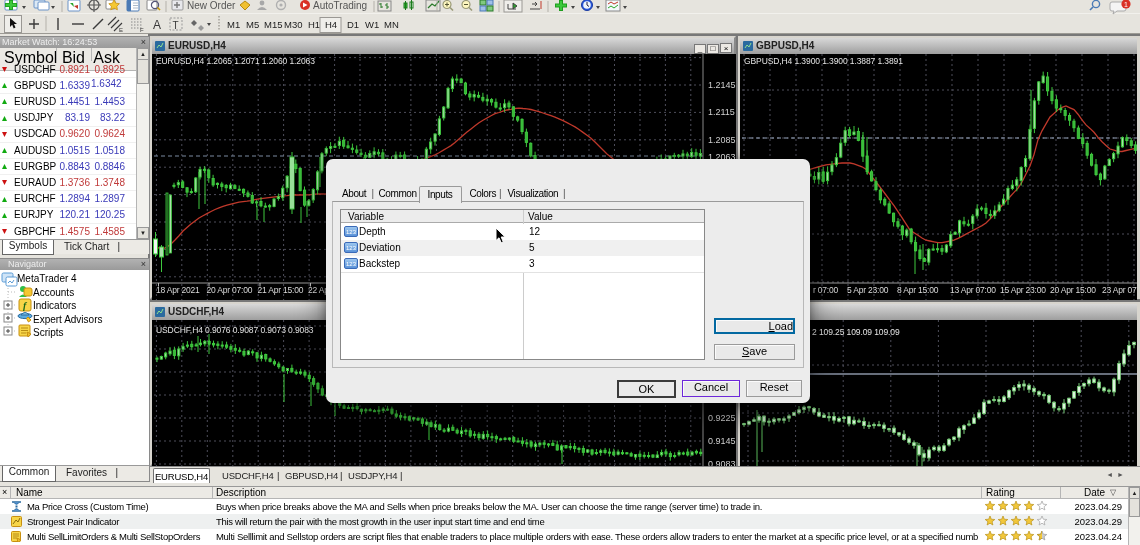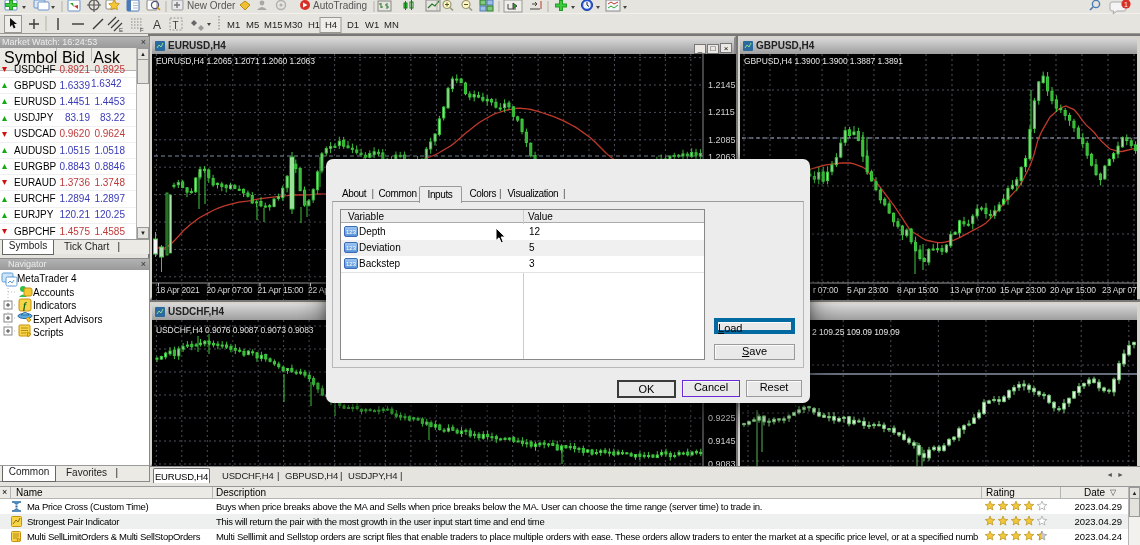--- a/index.html
+++ b/index.html
@@ -1393,20 +1393,20 @@
         <span style="position:absolute;left:188px;top:1.5px">5</span>
       </div>
 <div style="position:absolute;left:0;top:45.5px;width:363px;border-top:1px solid #e2e2e2"></div>
 <div style="position:absolute;left:0;top:46px;width:363px;height:16px;background:#fff;font-size:10px">
         <span style="position:absolute;left:3px;top:2px;width:14px;height:11px;background:linear-gradient(#9cc6ee,#5a92d8);border:1px solid #3a6ab8;border-radius:2px;color:#fff;font-size:6px;text-align:center;line-height:10px">123</span>
         <span style="position:absolute;left:18px;top:1.5px">Backstep</span>
         <span style="position:absolute;left:188px;top:1.5px">3</span>
       </div>
 <div style="position:absolute;left:0;top:61.5px;width:363px;border-top:1px solid #e2e2e2"></div>
 </div>
-<div class="abs" style="left:388px;top:159px;width:81px;height:16px;background:#e9e9e9;border:4px solid #0369a1;box-shadow:inset 1px 1px 0 #fbfbfb;font-size:11px;text-align:left;line-height:12px;color:#000;z-index:2"><u>L</u>oad</div>
+<div class="abs" style="left:388px;top:159px;width:81px;height:16px;background:#e9e9e9;border:2px solid #0369a1;box-shadow:inset 1px 1px 0 #fbfbfb;font-size:11px;text-align:right;line-height:12px;color:#000;z-index:2"><u>L</u>oad</div>
 <div class="abs" style="left:388px;top:185px;width:81px;height:16px;background:#e9e9e9;border:1px solid #9a9a9a;box-shadow:inset 1px 1px 0 #fbfbfb;font-size:11px;text-align:center;line-height:12px;color:#000;z-index:2"><u>S</u>ave</div>
 <div class="abs" style="left:291px;top:221px;width:59px;height:18px;background:#e9e9e9;border:2px solid #3a3a3a;font-size:11px;text-align:center;line-height:14px;color:#000;z-index:2">OK</div>
 <div class="abs" style="left:356px;top:221px;width:58px;height:17px;background:#e9e9e9;border:1px solid #6d28d9;box-shadow:inset 1px 1px 0 #fbfbfb;font-size:11px;text-align:center;line-height:13px;color:#000;z-index:2">Cancel</div>
 <div class="abs" style="left:420px;top:221px;width:56px;height:17px;background:#e9e9e9;border:1px solid #9a9a9a;box-shadow:inset 1px 1px 0 #fbfbfb;font-size:11px;text-align:center;line-height:13px;color:#000;z-index:2">Reset</div>
 <svg class="abs" style="left:169px;top:68px;z-index:4" width="12" height="18">
       <path d="M1,1 L1,13.5 L4,10.8 L6.2,15.8 L8.3,14.9 L6.2,10 L10.2,10 Z" fill="#000" stroke="#fff" stroke-width="1"></path>
     </svg>
 </div>
 </body></html>

